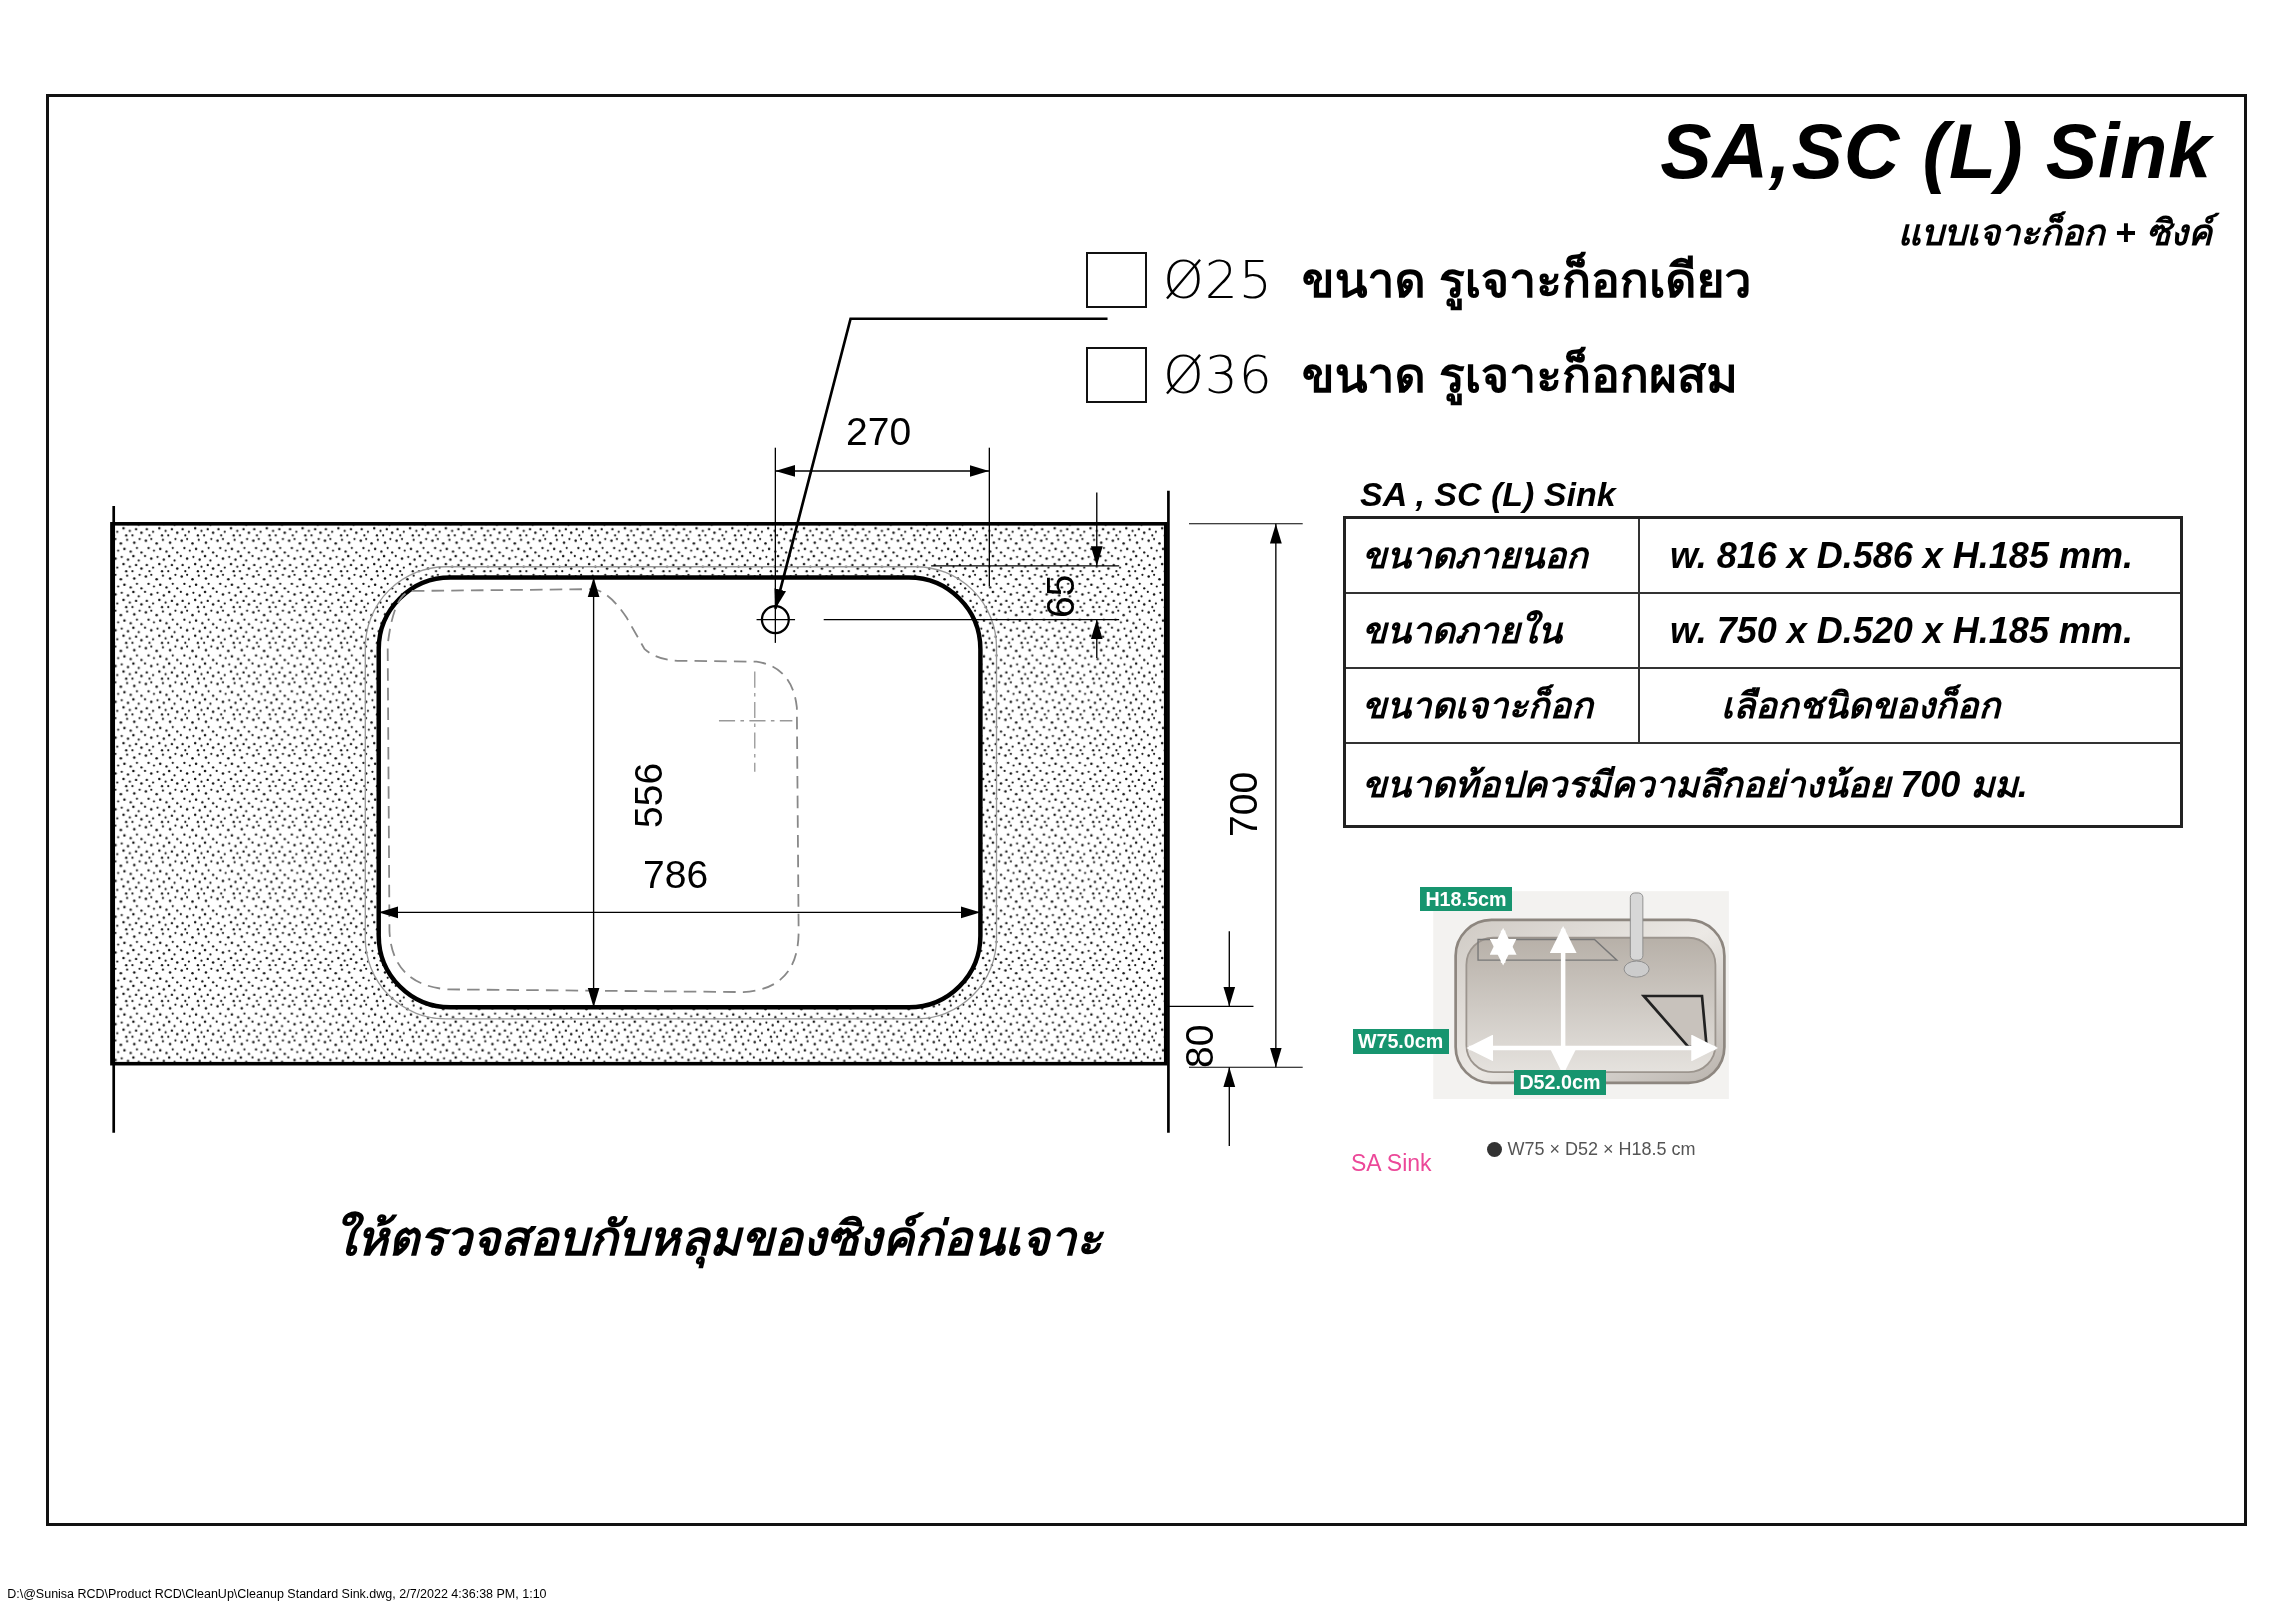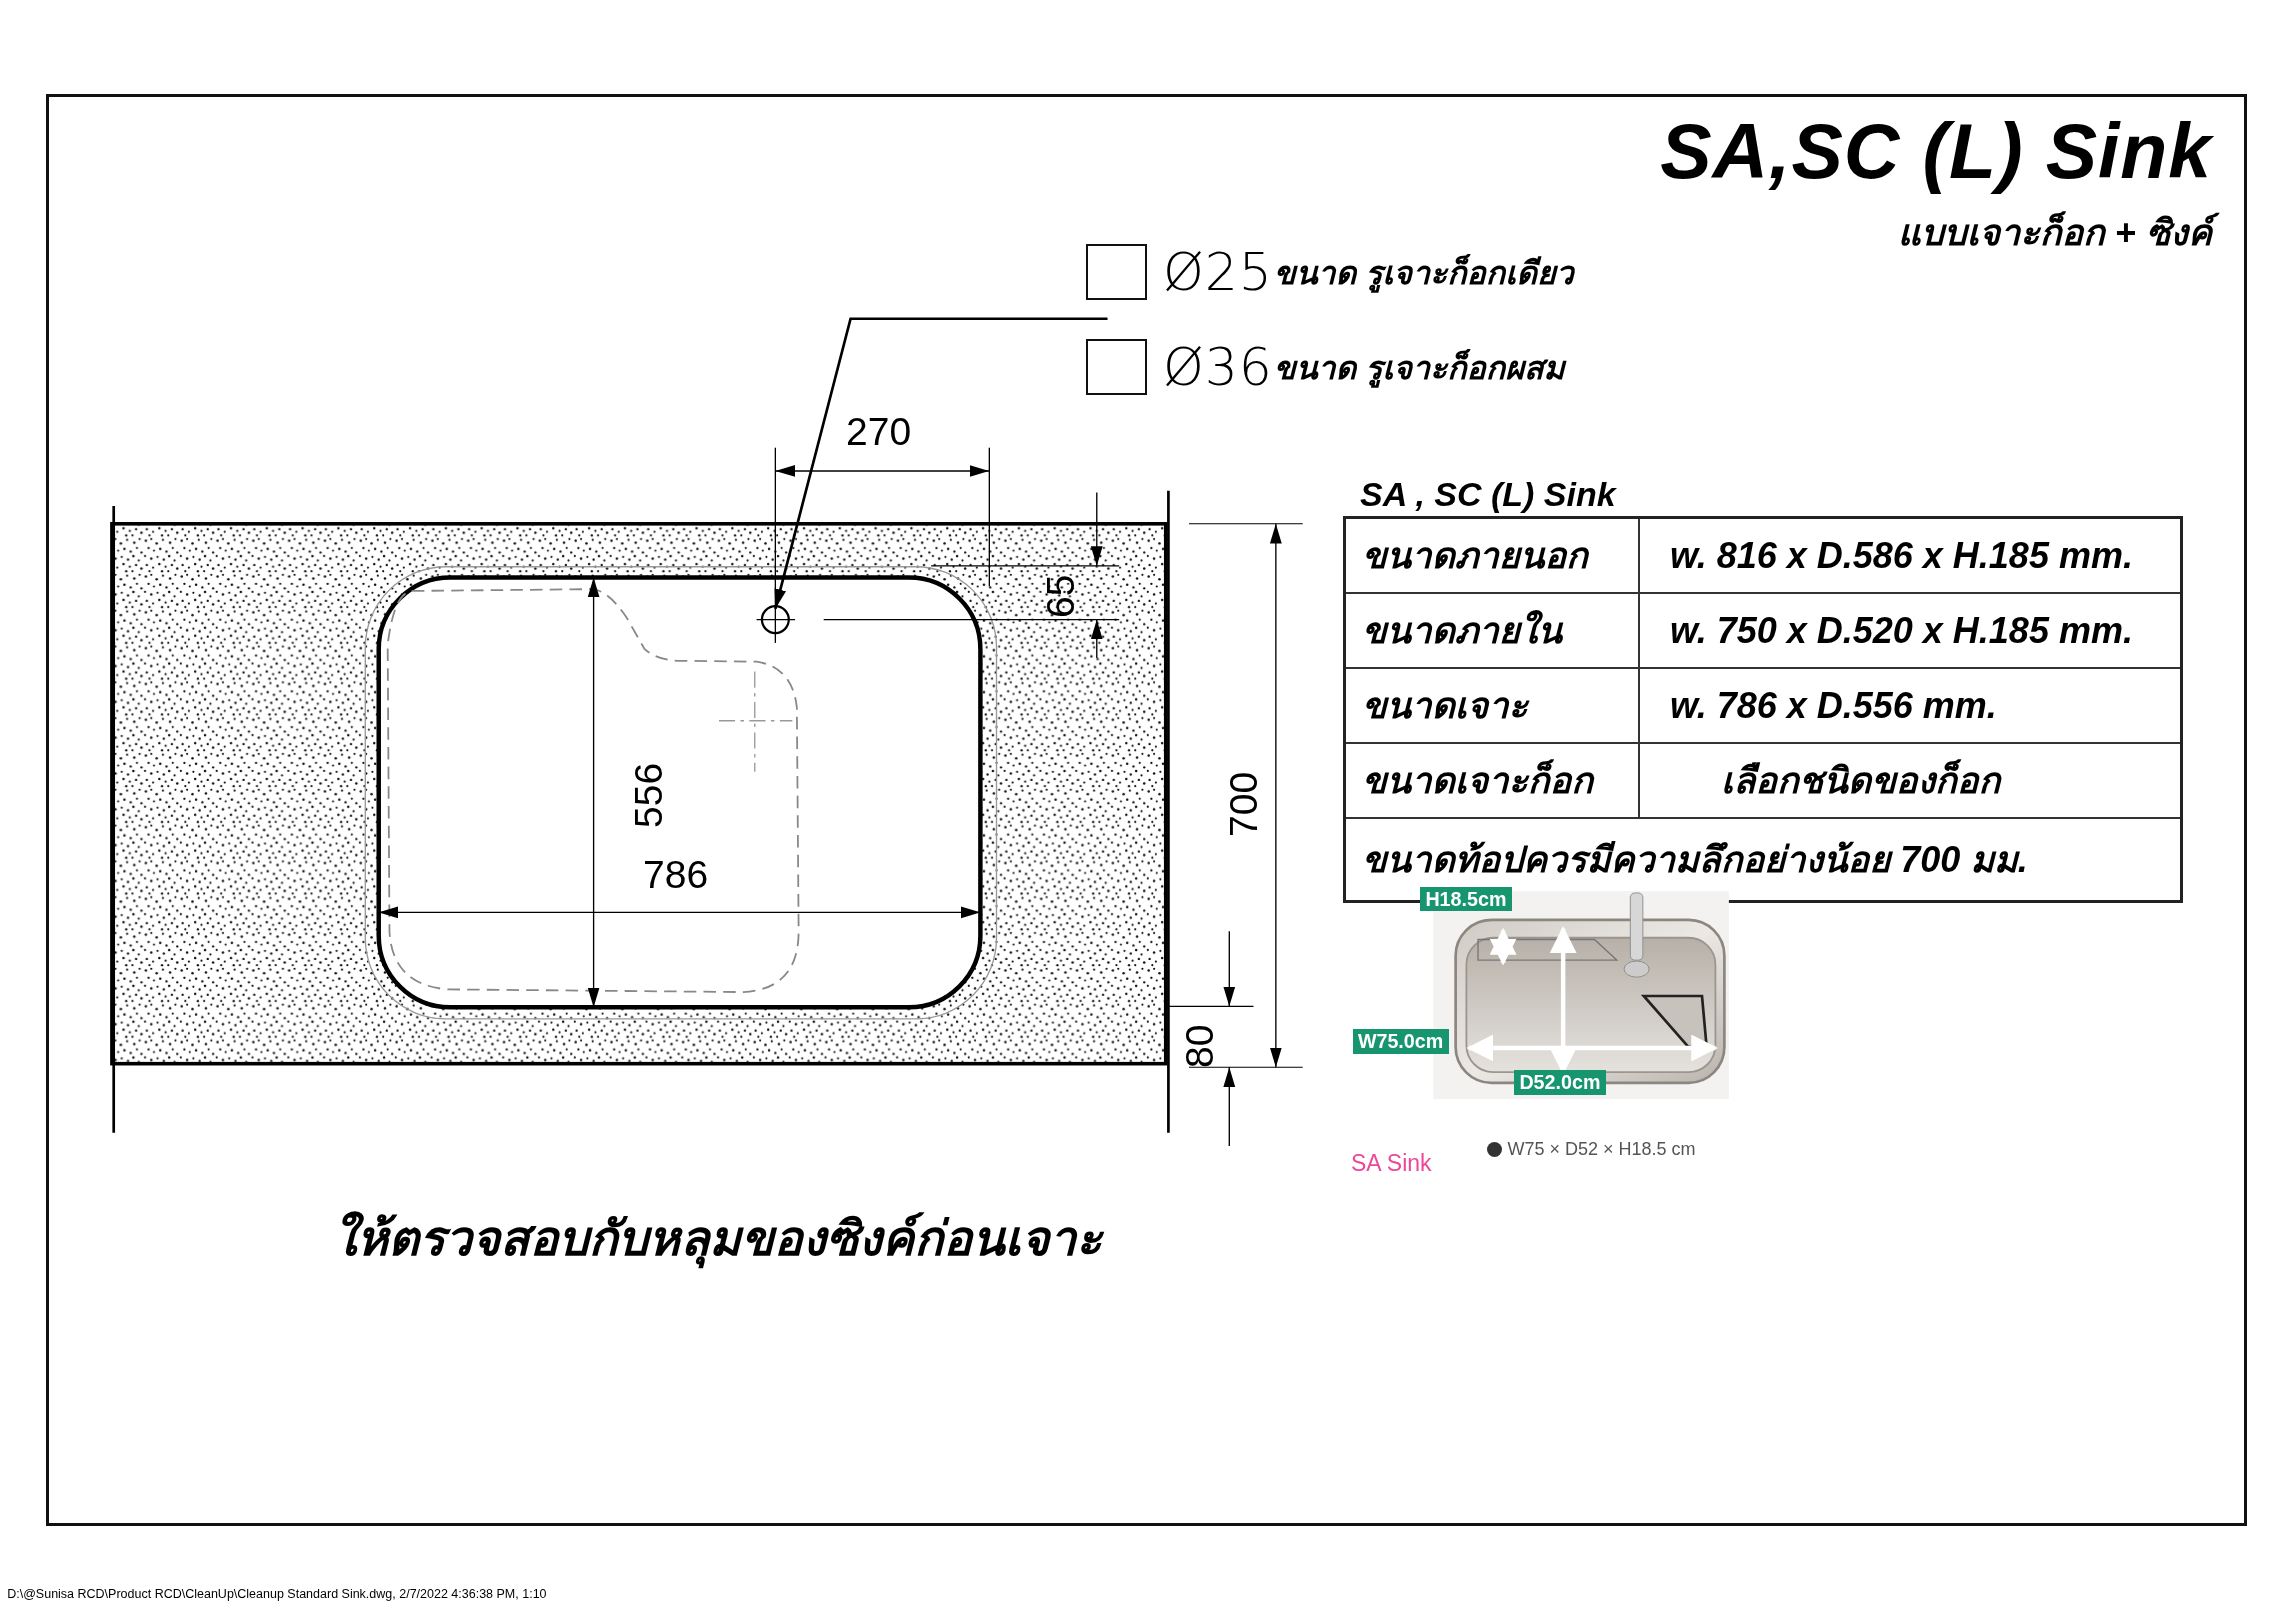--- a/index.html
+++ b/index.html
@@ -4,21 +4,21 @@
 <style>
   html,body{margin:0;padding:0;background:#fff;}
   body{width:2293px;height:1621px;position:relative;overflow:hidden;font-family:"Liberation Sans",sans-serif;color:#000;}
   .frame{position:absolute;left:46px;top:94px;width:2195px;height:1426px;border:3.6px solid #111;}
   .abs{position:absolute;}
   .title{right:81px;top:107px;font-size:77px;font-weight:bold;font-style:italic;letter-spacing:0.9px;white-space:nowrap;}
   .subtitle{right:81px;top:204px;font-size:36px;font-weight:bold;font-style:italic;white-space:nowrap;}
   .opt-row{position:absolute;left:1086px;display:flex;align-items:center;white-space:nowrap;}
   .opt-box{width:61px;height:56px;border:2.7px solid #111;box-sizing:border-box;cursor:pointer;}
   .opt-dia{font-family:"DejaVu Sans",sans-serif;font-weight:200;font-size:52px;margin-left:16px;letter-spacing:0.9px;-webkit-text-stroke:0;}
-  .opt-label{font-size:32px;font-weight:bold;font-style:italic;margin-left:1px;}
+  .opt-label{font-size:48px;font-weight:bold;margin-left:29px;}
   .spec-title{left:1360px;top:475px;font-size:34px;font-weight:bold;font-style:italic;white-space:nowrap;}
   table.spec{position:absolute;left:1343px;top:516px;width:840px;border-collapse:collapse;border:3.6px solid #222;padding-left:20px;}
   table.spec td{border:2.7px solid #333;font-weight:bold;font-style:italic;font-size:36px;height:73px;padding:0 16px;white-space:nowrap;}
   table.spec td.k{width:260px;}
   table.spec td.v{padding-left:30px;}
   table.spec td.full{height:81px;}
   .photo{left:1348px;top:884px;width:381px;height:244px;}
   .tag{position:absolute;background:#17956f;color:#fff;font-weight:bold;font-size:19.7px;padding:0.9px 5.4px;white-space:nowrap;}
   .caption{position:absolute;left:1351px;top:1136px;font-size:23px;color:#ec4899;white-space:nowrap;margin-top:14px;}
   .caption2{position:absolute;left:1487px;top:1139px;font-size:18px;color:#555;white-space:nowrap;}
@@ -138,24 +138,20 @@
   <tbody>
       <tr>
     <td class="k">ขนาดภายนอก</td>
     <td class="v">w. 816 x D.586 x H.185 mm.</td>
   </tr>
   <tr>
     <td class="k">ขนาดภายใน</td>
     <td class="v">w. 750 x D.520 x H.185 mm.</td>
   </tr>
   <tr>
-    <td class="k">ขนาดเจาะ</td>
-    <td class="v">w. 786 x D.556 mm.</td>
-  </tr>
-  <tr>
     <td class="k">ขนาดเจาะก็อก</td>
     <td class="v" style="padding-left:81px;">เลือกชนิดของก็อก</td>
   </tr>
   <tr>
     <td class="full" colspan="2">ขนาดท้อปควรมีความลึกอย่างน้อย 700 มม.</td>
   </tr>
 </tbody>
   </table>
 
 <div class="abs photo">

